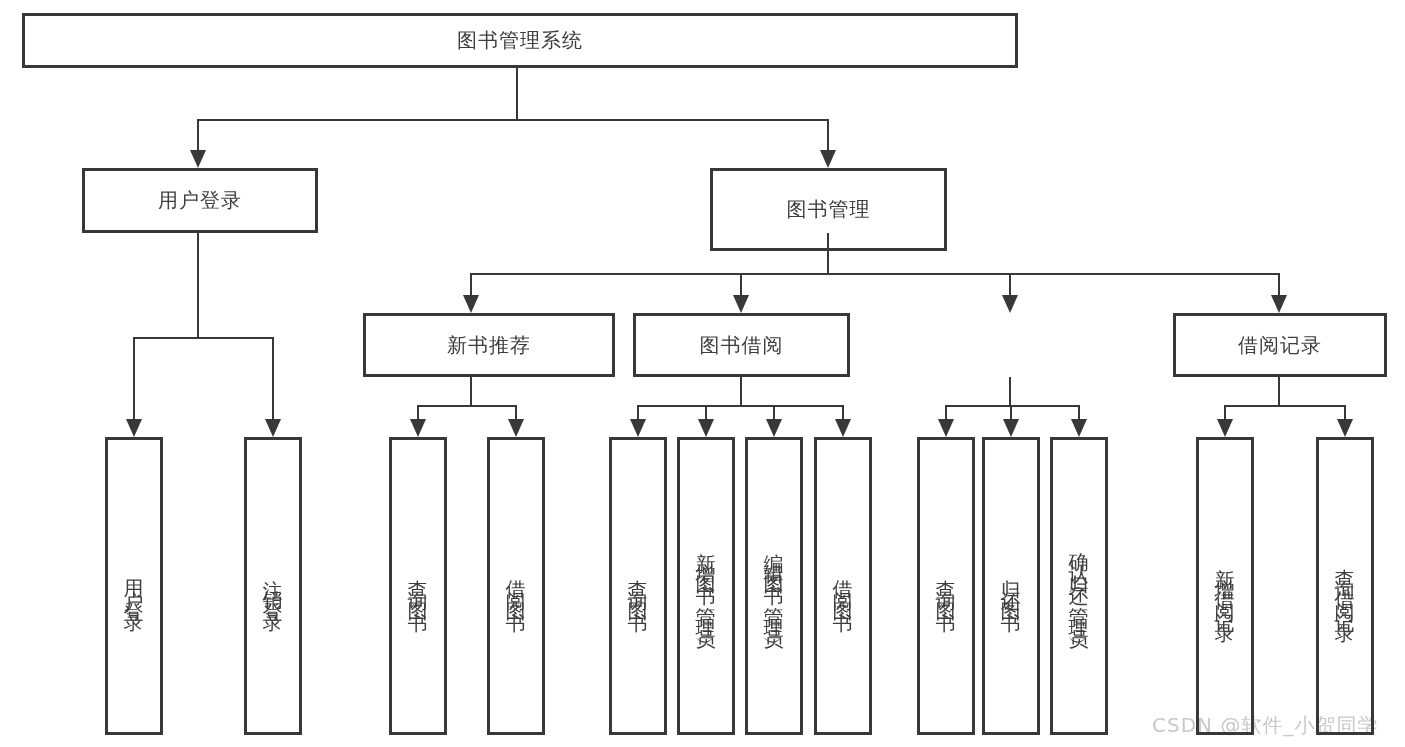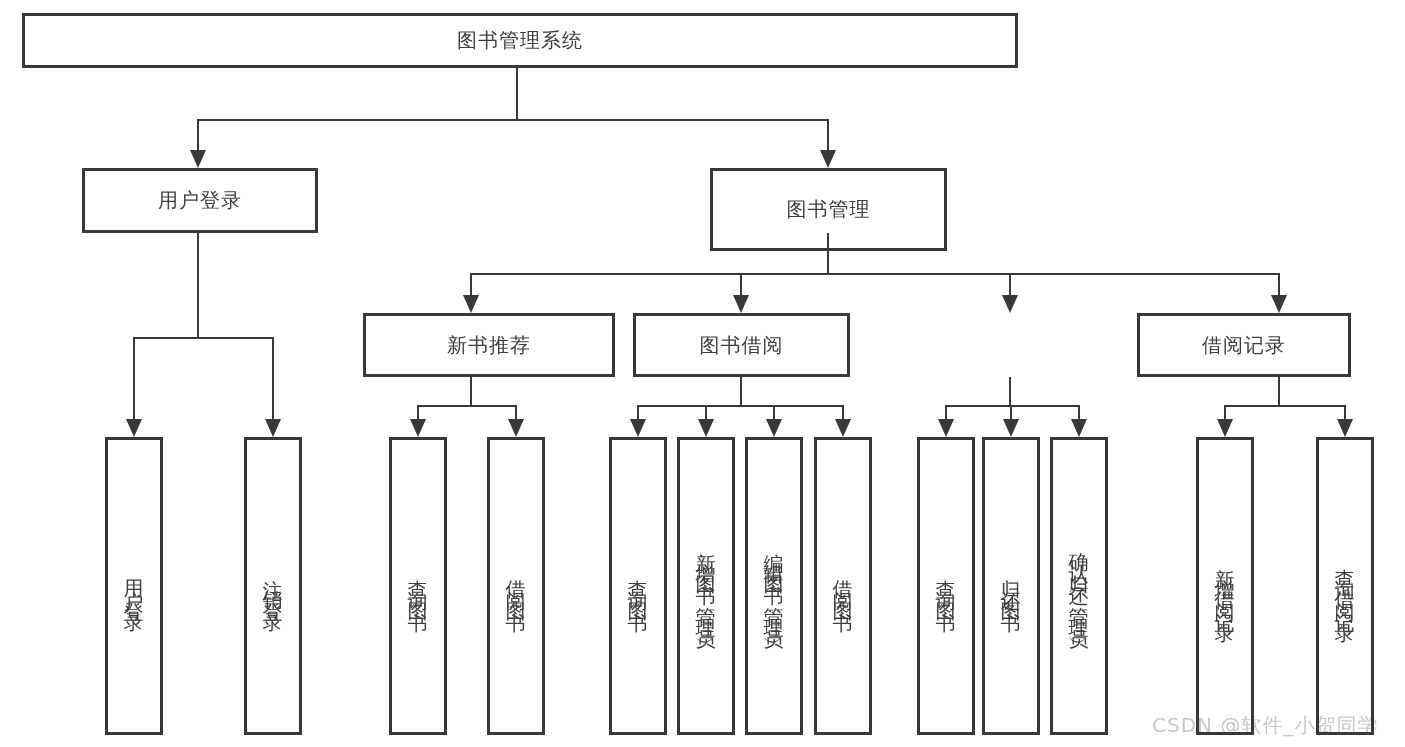--- a/index.html
+++ b/index.html
@@ -97,21 +97,21 @@
   <div class="vline" style="left:1344px;top:405px;height:14px"></div>
   <div class="arrow" style="left:1337px;top:419px"></div>
 
   <div class="box" style="left:22px;top:13px;width:996px;height:55px">图书管理系统</div>
 
   <div class="box" style="left:82px;top:168px;width:236px;height:65px">用户登录</div>
   <div class="box" style="left:710px;top:168px;width:237px;height:83px">图书管理</div>
 
   <div class="box" style="left:363px;top:313px;width:252px;height:64px">新书推荐</div>
   <div class="box" style="left:633px;top:313px;width:217px;height:64px">图书借阅</div>
-  <div class="box" style="left:1137px;top:313px;width:214px;height:64px">借阅记录</div>
+  <div class="box" style="left:1173px;top:313px;width:214px;height:64px">借阅记录</div>
 
   <div class="box vbox" style="left:105px;top:437px;width:58px;height:298px">用户登录</div>
   <div class="box vbox" style="left:244px;top:437px;width:58px;height:298px">注销登录</div>
 
   <div class="box vbox" style="left:389px;top:437px;width:58px;height:298px">查询图书</div>
   <div class="box vbox" style="left:487px;top:437px;width:58px;height:298px">借阅图书</div>
 
   <div class="box vbox" style="left:609px;top:437px;width:58px;height:298px">查询图书</div>
   <div class="box vbox" style="left:677px;top:437px;width:58px;height:298px">新增图书（管理员）</div>
   <div class="box vbox" style="left:745px;top:437px;width:58px;height:298px">编辑图书（管理员）</div>

